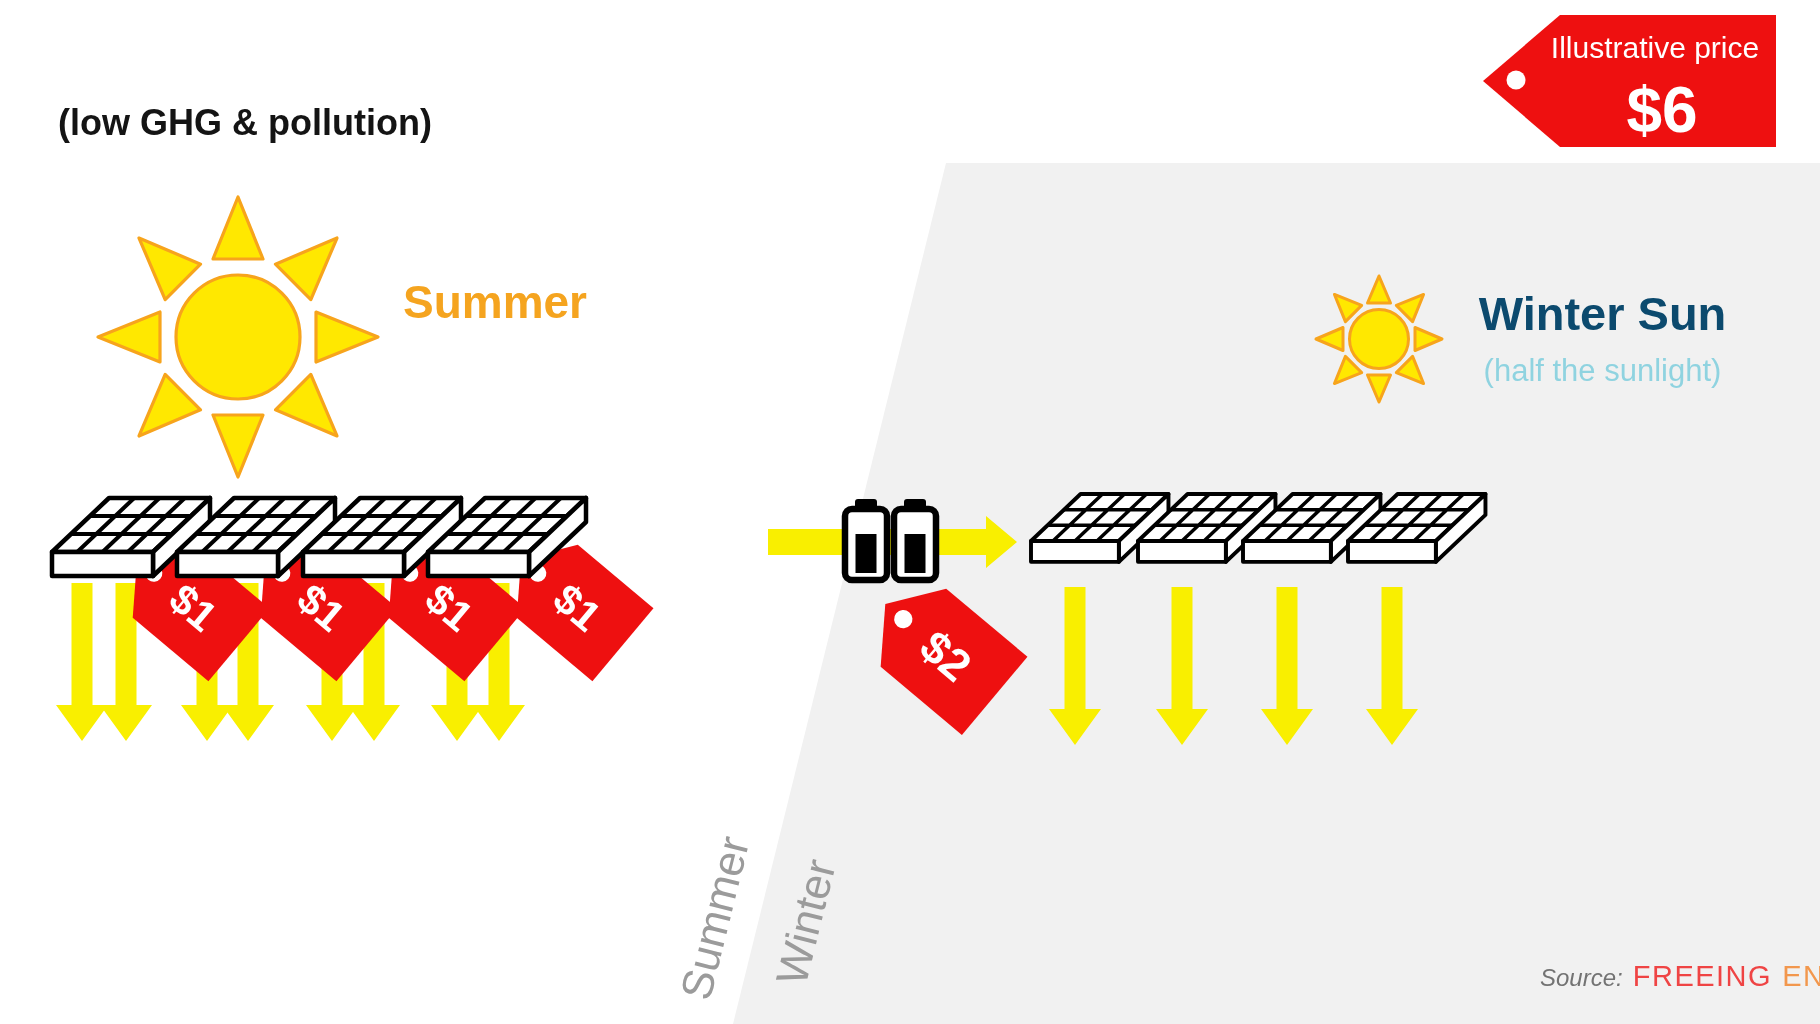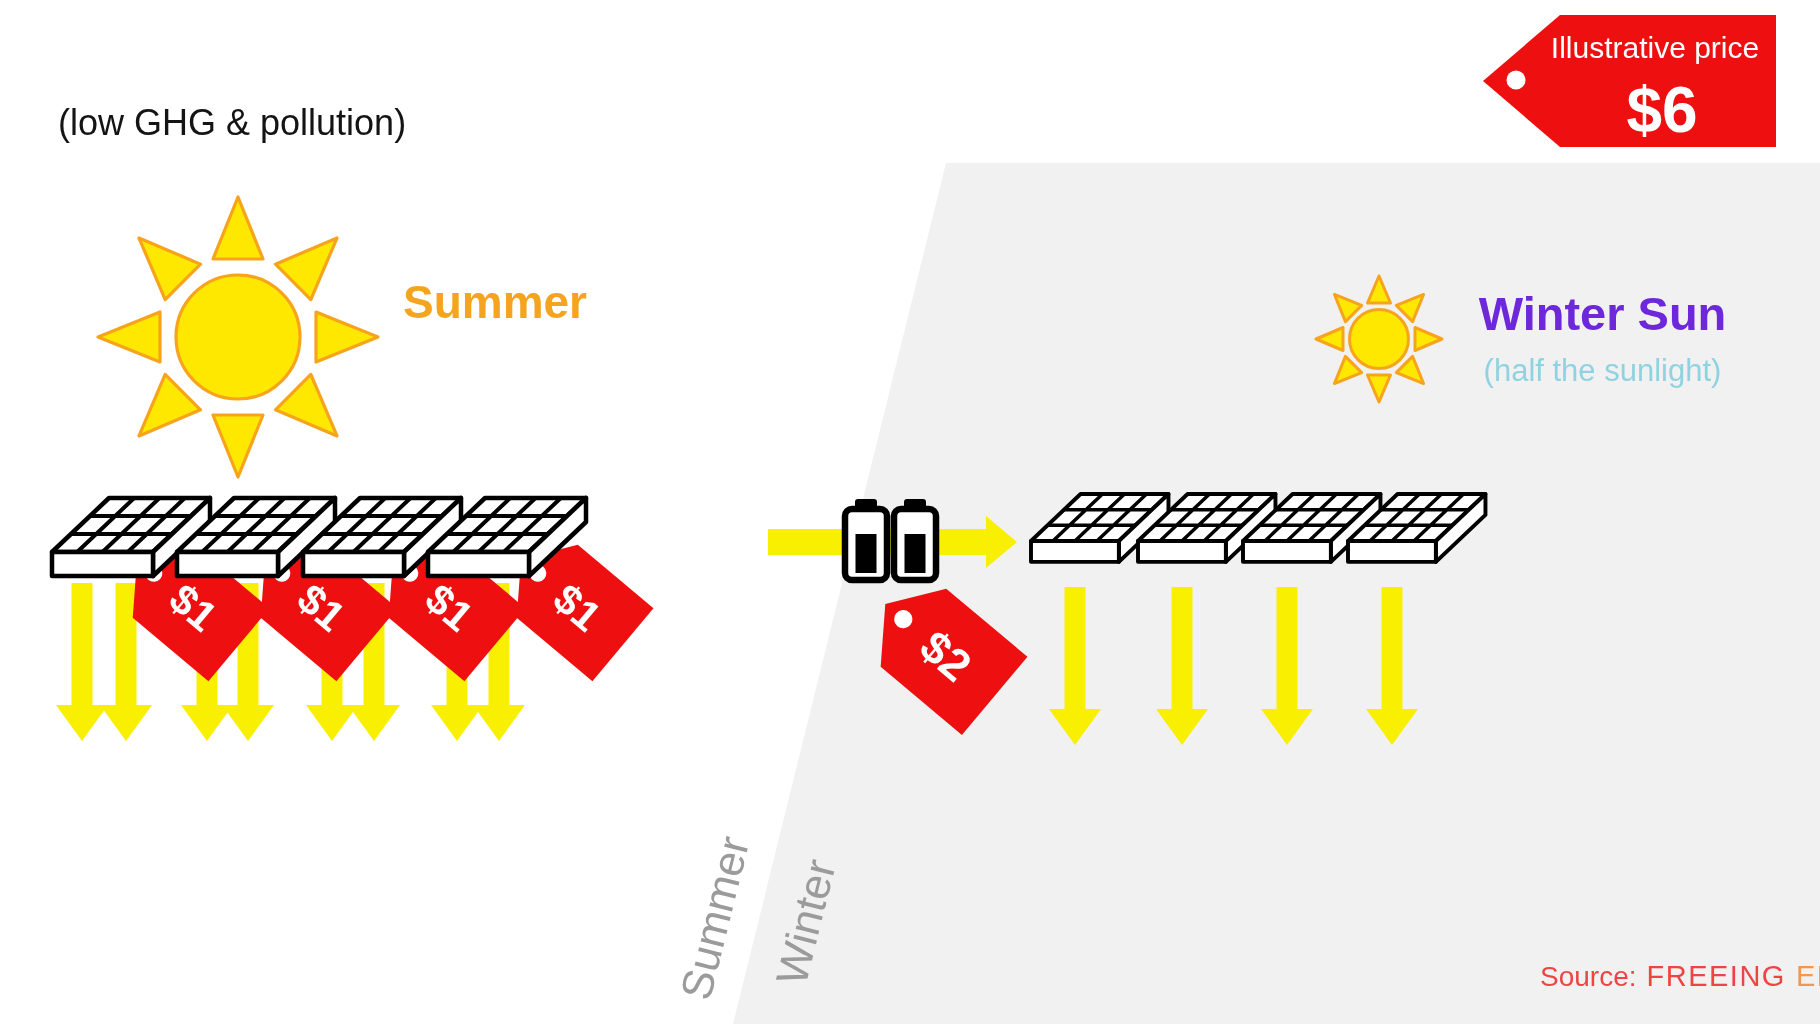--- a/index.html
+++ b/index.html
@@ -1,32 +1,32 @@
 <!DOCTYPE html>
 <html><head>
 <meta charset="utf-8">
 <style>
   html,body{margin:0;padding:0;background:#fff;}
   .canvas{position:relative;width:1820px;height:1024px;background:#ffffff;overflow:hidden;
           font-family:"Liberation Sans", sans-serif;}
   .canvas svg{position:absolute;left:0;top:0;}
   .abs{position:absolute;}
   .title{left:58px;top:28px;font-size:55px;font-weight:700;color:#0f0f0f;letter-spacing:-0.5px;}
-  .subtitle{left:58px;top:102px;font-size:36px;font-weight:400;color:#141414;}
+  .subtitle{left:58px;top:102px;font-size:36px;font-weight:700;color:#141414;}
   .summer-label{left:350px;top:274px;width:290px;text-align:center;color:#f5a41f;
                 font-size:46px;font-weight:700;line-height:1.26;}
   .winter-label{left:1445px;top:286px;width:315px;text-align:center;}
-  .winter-label .l1{color:#6d28d9;font-size:47px;font-weight:700;}
+  .winter-label .l1{color:#0c4a6e;font-size:47px;font-weight:700;}
   .winter-label .l2{color:#8fd3e0;font-size:31px;font-weight:400;margin-top:12px;}
   .season{width:250px;height:56px;display:flex;align-items:center;justify-content:center;
           font-size:44px;color:#9b9b9b;transform:rotate(-76deg);}
   .season-summer{left:590px;top:890px;}
   .season-winter{left:681px;top:894px;}
   .source{left:1540px;top:960px;display:flex;align-items:baseline;gap:10px;}
-  .source .pre{font-size:28px;color:#ef4444;}
+  .source .pre{font-size:24px;color:#737373;font-style:italic;}
   .source .b1{font-size:29px;color:#ef4444;letter-spacing:1.5px;}
   .source .b2{font-size:29px;color:#f2974d;letter-spacing:1.5px;}
   .pf{fill:#ffffff;stroke:#000000;stroke-width:4.5;stroke-linejoin:round;}
   .pl{fill:none;stroke:#000000;stroke-width:4;}
   .sunfill{fill:#ffe800;stroke:#f7a41c;stroke-width:3.2;stroke-linejoin:round;}
   .sunfill2{fill:#ffe800;stroke:#f7a41c;stroke-width:3;stroke-linejoin:round;}
   .yellow{fill:#f9ef00;}
   .tagfill{fill:#ee1010;}
   .tagtxt{fill:#ffffff;font-size:44px;font-weight:700;text-anchor:middle;
           font-family:"Liberation Sans", sans-serif;}

